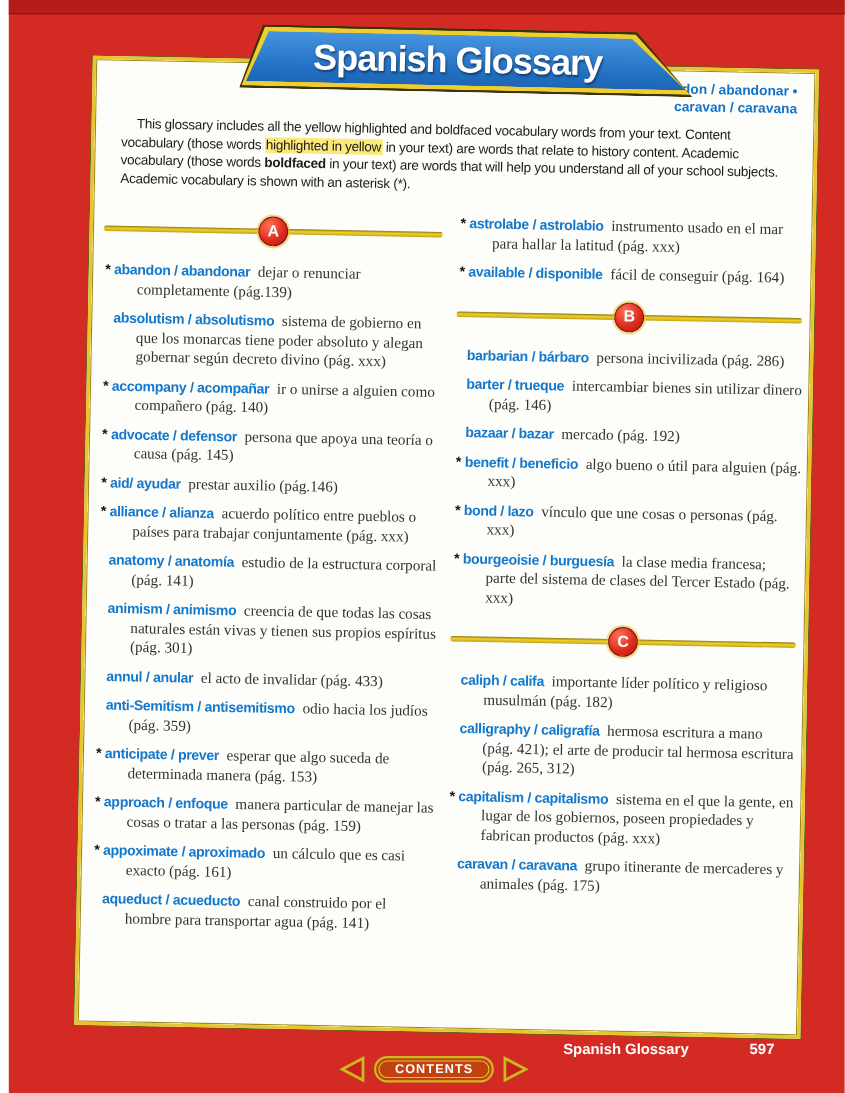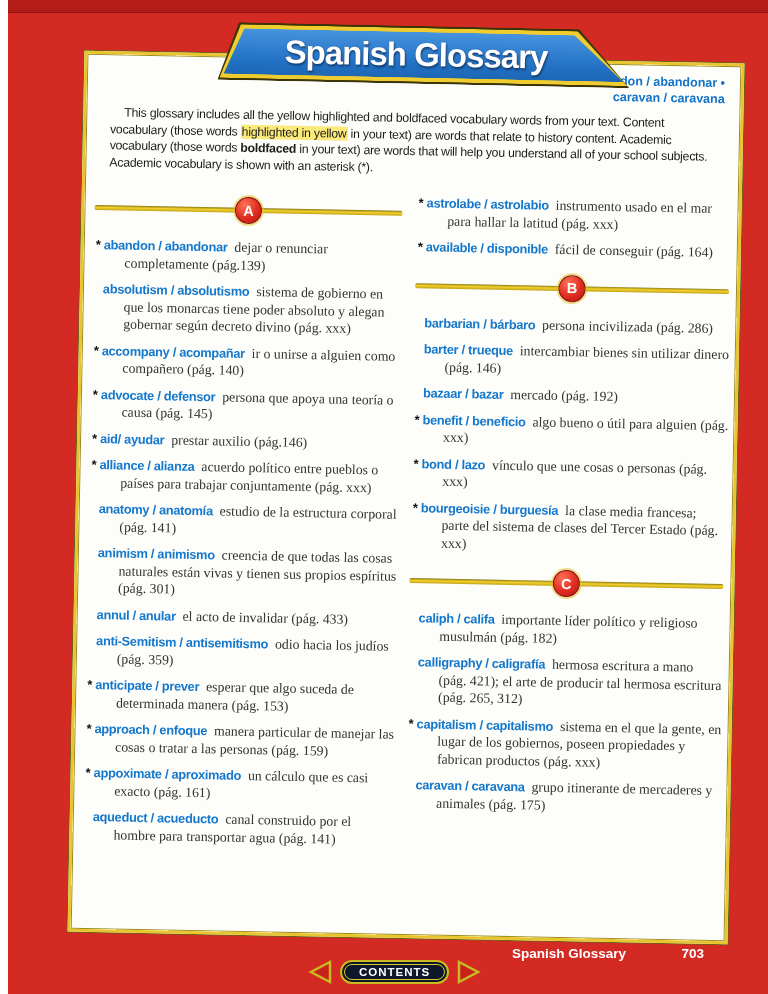--- a/index.html
+++ b/index.html
@@ -83,21 +83,21 @@
     font-size:12.8px;letter-spacing:-0.3px;
   }
 
   
   .footer-meta{
     position:absolute;left:512px;top:946px;width:192px;display:flex;justify-content:space-between;
     color:#fff;font-weight:bold;font-size:13.5px;z-index:3;
   }
   .contents-nav{position:absolute;left:306px;top:958px;display:flex;align-items:center;gap:7px;z-index:3;}
   .contents-pill{
-    background:#0f172a;border:2px solid #c9ba20;border-radius:13px;padding:2px;cursor:pointer;
+    background:#c2410c;border:2px solid #c9ba20;border-radius:13px;padding:2px;cursor:pointer;
   }
   .contents-pill .inner{
     border:1.5px solid #d9ca2c;border-radius:10px;padding:1px 14px;
     color:#fff;font-weight:bold;font-size:11.5px;letter-spacing:1px;
   }
   .nav-arrow{cursor:pointer;display:block;}
 </style>
 </head>
 <body>
 
@@ -170,21 +170,21 @@
 <div class="banner">
   <div class="b1"></div>
   <div class="b2"></div>
   <div class="b3">
     <span class="banner-title">Spanish Glossary</span>
   </div>
 </div>
 
 <div class="footer-meta">
   <span>Spanish Glossary</span>
-  <span>703</span>
+  <span>597</span>
 </div>
 
 <div class="contents-nav">
   <svg class="nav-arrow" width="27" height="28">
     <polygon points="24,4 24,24 5,14" fill="#c8201c" stroke="#c9ba20" stroke-width="2.5"></polygon>
   </svg>
   <div class="contents-pill">
     <div class="inner">CONTENTS</div>
   </div>
   <svg class="nav-arrow" width="27" height="28">

